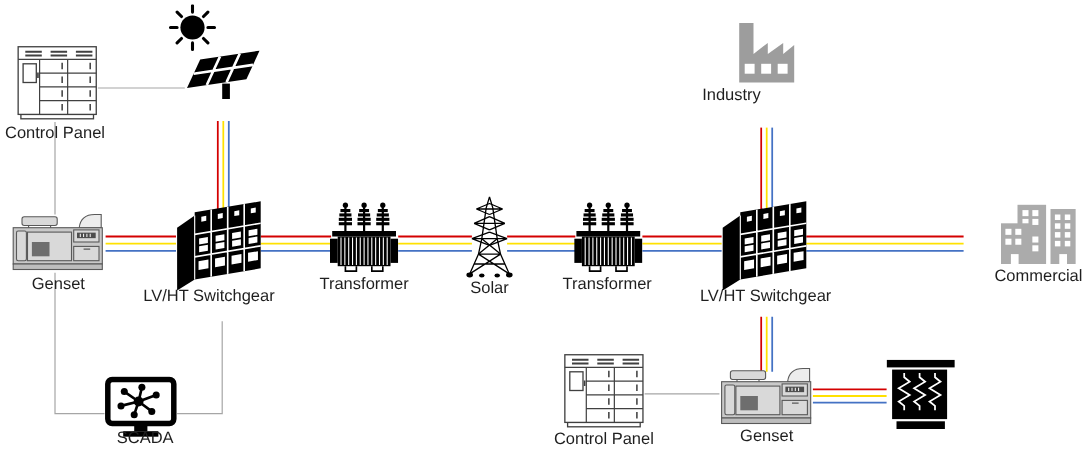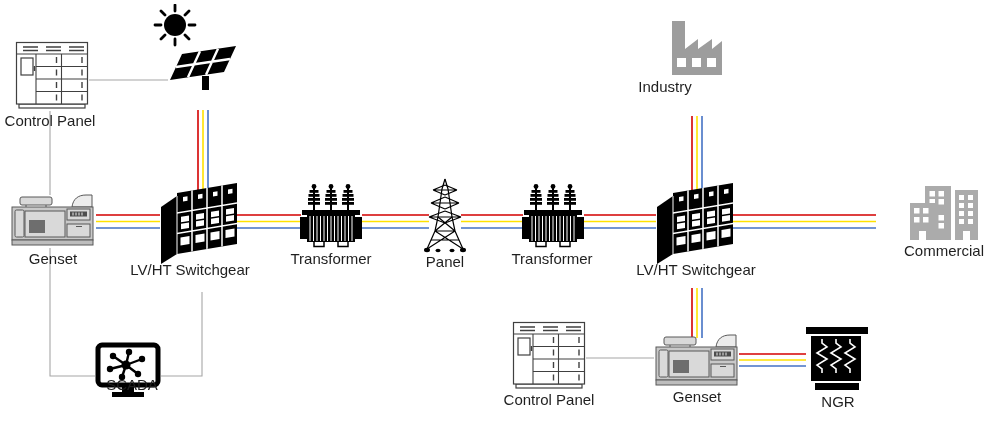--- a/index.html
+++ b/index.html
@@ -333,23 +333,22 @@
       <path d="M16,12v4l5,4l-10,6l10,6l-10,6l5,4v4"></path>
       <path d="M30,12v4l5,4l-10,6l10,6l-10,6l5,4v4"></path>
       <path d="M44,12v4l5,4l-10,6l10,6l-10,6l5,4v4"></path>
     </g>
   </svg>
 
   <div class="node-label" style="left:50px;top:112px">Control Panel</div>
   <div class="node-label" style="left:53px;top:250px">Genset</div>
   <div class="node-label" style="left:190px;top:261px">LV/HT Switchgear</div>
   <div class="node-label" style="left:331px;top:250px">Transformer</div>
-  <div class="node-label" style="left:445px;top:253px">Panel</div>
+  <div class="node-label" style="left:445px;top:253px">Solar</div>
   <div class="node-label" style="left:552px;top:250px">Transformer</div>
   <div class="node-label" style="left:696px;top:261px">LV/HT Switchgear</div>
   <div class="node-label" style="left:665px;top:78px">Industry</div>
   <div class="node-label" style="left:944px;top:242px">Commercial</div>
-  <div class="node-label" style="left:132px;top:376px">SCADA</div>
+  <div class="node-label" style="left:132px;top:390px">SCADA</div>
   <div class="node-label" style="left:549px;top:391px">Control Panel</div>
   <div class="node-label" style="left:697px;top:388px">Genset</div>
-  <div class="node-label" style="left:838px;top:393px">NGR</div>
 
 </div>
 
 </body></html>

